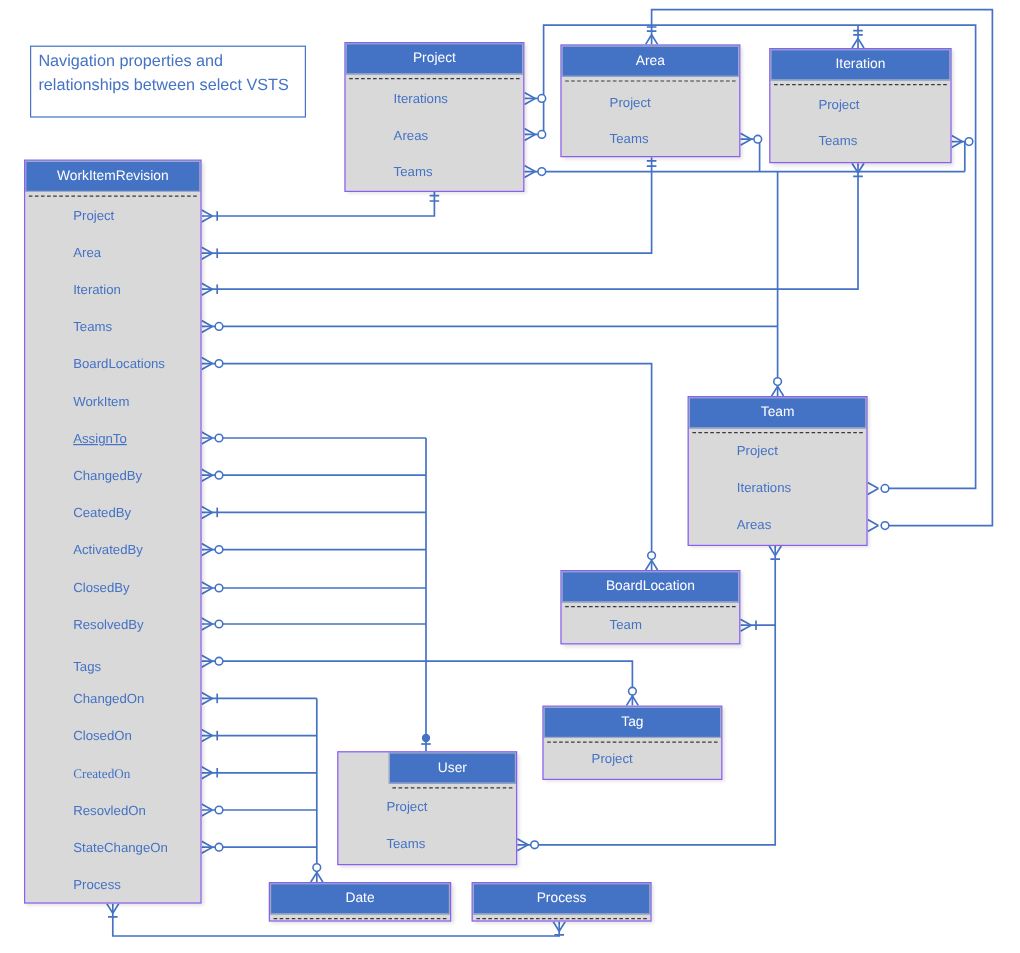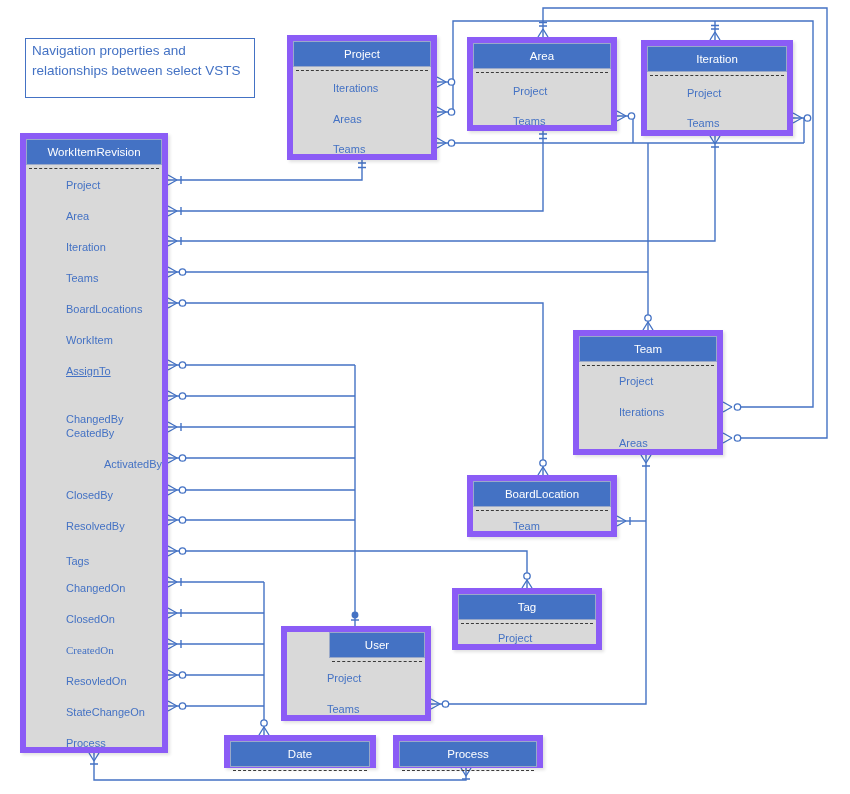--- a/index.html
+++ b/index.html
@@ -1,20 +1,20 @@
 <!DOCTYPE html>
 <html><head>
 <meta charset="utf-8">
 <style>
   html,body{margin:0;padding:0;background:#ffffff;width:850px;height:794px;overflow:hidden;
             font-family:"Liberation Sans",sans-serif;}
   #canvas{position:relative;width:850px;height:750px;background:#ffffff;}
   #note-box{position:absolute;left:25px;top:38px;width:230px;height:60px;border:1.6px solid #4472C4;
             background:#ffffff;color:#4472C4;font-size:13.5px;line-height:20px;padding:2px 0 0 6px;box-sizing:border-box;}
-  .entity{position:absolute;background:#D9D9D9;border:6px solid #8b5cf6;box-sizing:border-box;
+  .entity{position:absolute;background:#D9D9D9;border:1px solid #8b5cf6;box-sizing:border-box;
           box-shadow:2px 2px 3px rgba(0,0,0,0.12);}
   .entity-header{height:26px;background:#4472C4;color:#fff;font-size:11.5px;display:flex;
                  align-items:center;justify-content:center;border:1px solid #9aa9c9;box-sizing:border-box;}
   .entity-sep{border-top:1.6px dashed #3a3a3a;margin:3px 3px 0 3px;height:0;}
   .field-row{position:absolute;left:0;width:100%;color:#4472C4;font-size:11px;padding-left:40px;box-sizing:border-box;}
   svg#wires{position:absolute;left:0;top:0;pointer-events:none;}
 </style>
 </head>
 <body>
 
@@ -130,23 +130,23 @@
         <span>WorkItemRevision</span>
       </div>
       <div class="entity-sep"></div>
       <div class="field-row" style="top: 40px;"><span>Project</span></div>
       <div class="field-row" style="top: 71px;"><span>Area</span></div>
       <div class="field-row" style="top: 102px;"><span>Iteration</span></div>
       <div class="field-row" style="top: 133px;"><span>Teams</span></div>
       <div class="field-row" style="top: 164px;"><span>BoardLocations</span></div>
       <div class="field-row" style="top: 195px;"><span>WorkItem</span></div>
       <div class="field-row" style="top: 226px; text-decoration: underline;"><span>AssignTo</span></div>
-      <div class="field-row" style="top: 274px;"><span>ChangedBy</span></div>
+      <div class="field-row" style="top: 257px;"><span>ChangedBy</span></div>
       <div class="field-row" style="top: 288px;"><span>CeatedBy</span></div>
-      <div class="field-row" style="top: 319px; text-align: right;"><span>ActivatedBy</span></div>
+      <div class="field-row" style="top: 319px;"><span>ActivatedBy</span></div>
       <div class="field-row" style="top: 350px;"><span>ClosedBy</span></div>
       <div class="field-row" style="top: 381px;"><span>ResolvedBy</span></div>
       <div class="field-row" style="top: 416px;"><span>Tags</span></div>
       <div class="field-row" style="top: 443px;"><span>ChangedOn</span></div>
       <div class="field-row" style="top: 474px;"><span>ClosedOn</span></div>
       <div class="field-row" style="top: 505px; font-family: Liberation Serif, serif;"><span>CreatedOn</span></div>
       <div class="field-row" style="top: 536px;"><span>ResovledOn</span></div>
       <div class="field-row" style="top: 567px;"><span>StateChangeOn</span></div>
       <div class="field-row" style="top: 598px;"><span>Process</span></div>
     </div>

